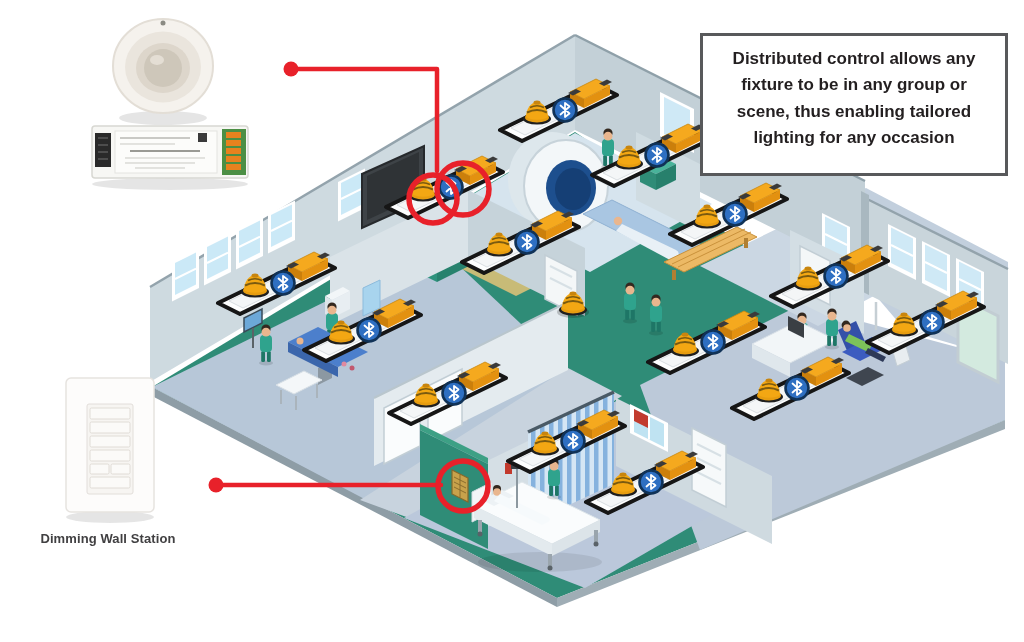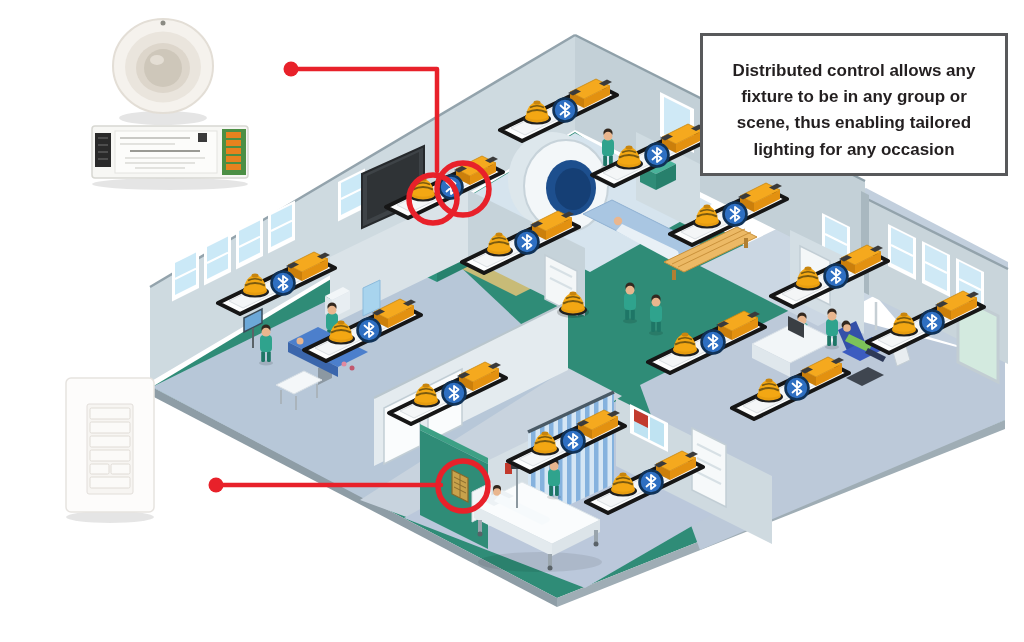--- a/index.html
+++ b/index.html
@@ -5,21 +5,21 @@
   html,body{margin:0;padding:0;background:#fff;}
   #stage{position:relative;width:1024px;height:642px;background:#fff;overflow:hidden;
          font-family:"Liberation Sans",sans-serif;}
   #scene{position:absolute;left:0;top:0;}
   .callout-label{position:absolute;text-align:center;color:#414042;font-weight:bold;
                  font-size:13px;line-height:1.3;letter-spacing:.1px;}
   #label-recessed{left:64px;top:190px;width:200px;}
   #label-dimming{left:28px;top:531px;width:160px;}
   #note-box{position:absolute;left:700px;top:33px;width:308px;min-height:143px;
             box-sizing:border-box;background:#fff;border:3px solid #58595B;
-            display:flex;align-items:flex-end;justify-content:center;padding:10px 24px;
+            display:flex;align-items:flex-start;justify-content:center;padding:10px 24px;
             z-index:6;}
   #note-box .note-text{text-align:center;color:#231F20;font-size:17px;font-weight:bold;
             line-height:1.55;}
 </style>
 </head>
 <body>
 
 <div id="stage">
 
 <svg id="scene" width="1024" height="642" viewBox="0 0 1024 642">
@@ -354,18 +354,19 @@
     <circle cx="291" cy="69" r="7.5" fill="#E8212A" stroke="none"></circle>
     <circle cx="433" cy="199" r="24" stroke-width="5.5"></circle>
     <circle cx="463" cy="189" r="26" stroke-width="5.5"></circle>
     <line x1="216" y1="485" x2="441" y2="485" stroke-width="4.5"></line>
     <circle cx="216" cy="485" r="7.5" fill="#E8212A" stroke="none"></circle>
     <circle cx="463" cy="486" r="25" stroke-width="5.5"></circle>
   </g>
 </svg>
 
 
+  <div class="callout-label" id="label-dimming">Dimming Wall Station</div>
 
   <div id="note-box">
     <div class="note-text">Distributed control allows any fixture to be in any group or scene, thus enabling tailored lighting for any occasion</div>
   </div>
 
 </div>
 
 </body></html>

